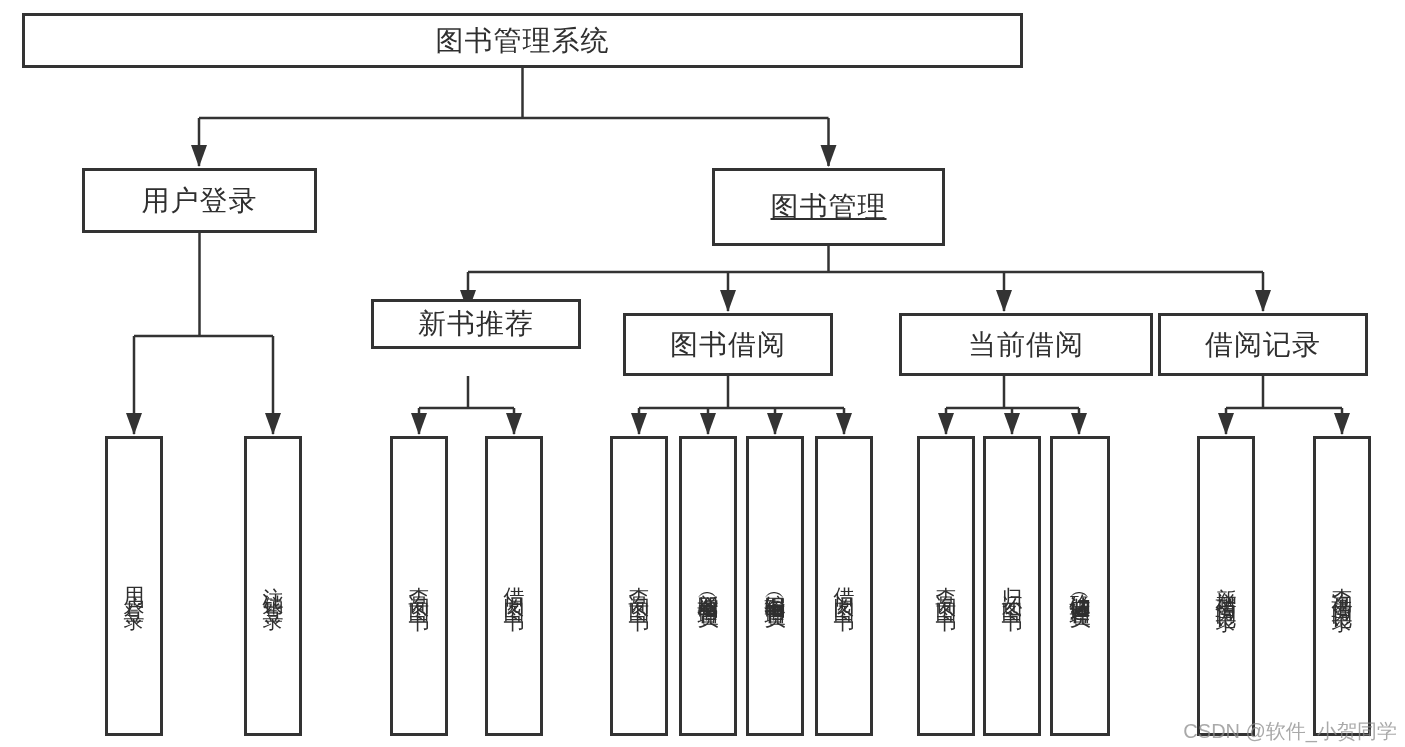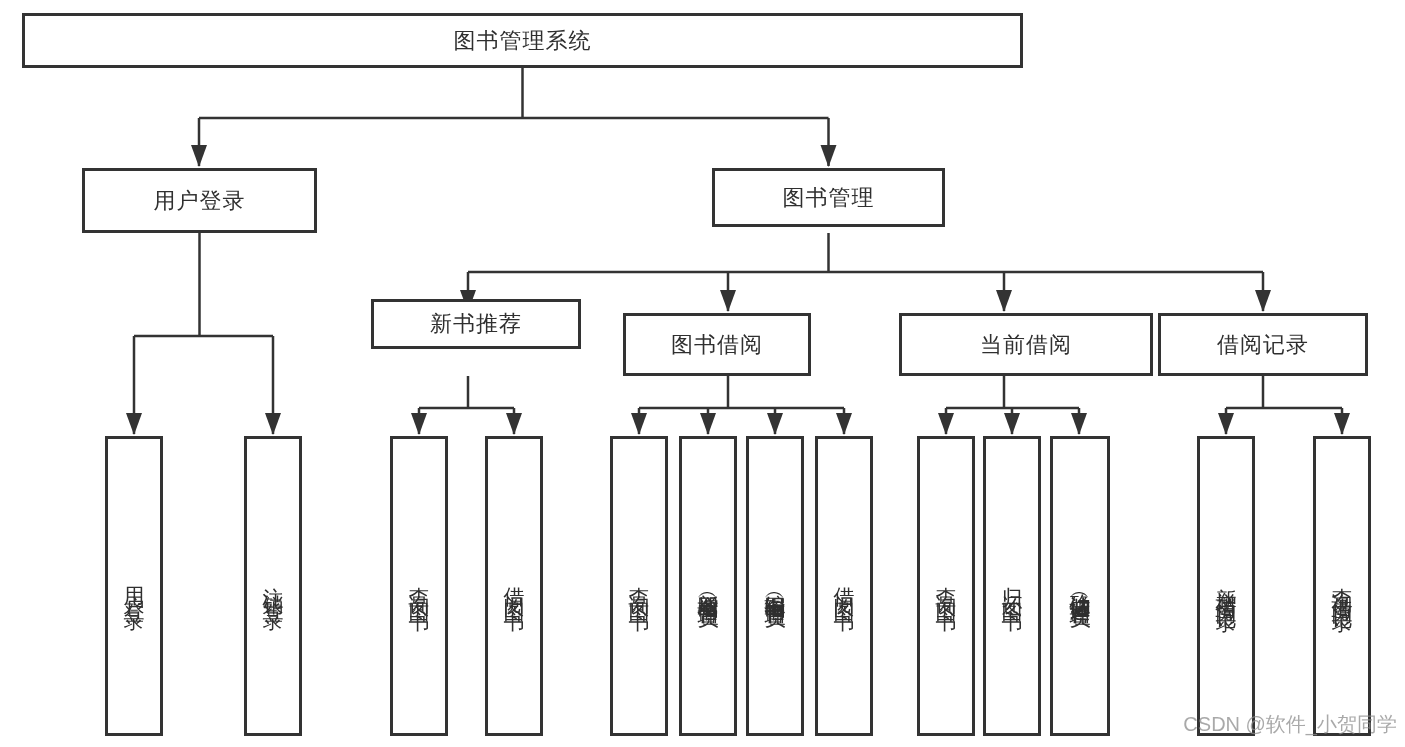--- a/index.html
+++ b/index.html
@@ -18,21 +18,21 @@
     z-index: 1;
   }
   .hbox {
     position: absolute;
     box-sizing: border-box;
     border: 3px solid #333333;
     background: #ffffff;
     display: flex;
     align-items: center;
     justify-content: center;
-    font-size: 22px;
+    font-size: 28px;
     color: #2f2f2f;
     letter-spacing: 1px;
     z-index: 2;
   }
   .vbox {
     position: absolute;
     box-sizing: border-box;
     border: 3px solid #333333;
     background: #ffffff;
     top: 436px;
@@ -45,21 +45,21 @@
     text-orientation: mixed;
     font-size: 21px;
     letter-spacing: 8px;
     color: #2f2f2f;
     z-index: 2;
     overflow: hidden;
   }
   #watermark {
     position: absolute;
     right: 8px;
-    bottom: 9px;
+    bottom: 2px;
     font-size: 20px;
     color: rgba(140, 140, 140, 0.75);
     z-index: 5;
     pointer-events: none;
     white-space: nowrap;
   }
 </style>
 </head>
 <body>
 
@@ -125,24 +125,24 @@
         <path d="M1226 408 H1342"></path>
         <path d="M1226 408 V434" marker-end="url(#arrowhead)"></path>
         <path d="M1342 408 V434" marker-end="url(#arrowhead)"></path>
       </g>
     </g>
   </svg>
 
   <div class="hbox" style="left:22px; top:13px; width:1001px; height:55px;">图书管理系统</div>
 
   <div class="hbox" style="left:82px; top:168px; width:235px; height:65px;">用户登录</div>
-  <div class="hbox" style="left:712px; top:168px; width:233px; height:59px;">图书管理</div>
+  <div class="hbox" style="left:712px; top:168px; width:233px; height:78px;text-decoration:underline;">图书管理</div>
 
   <div class="hbox" style="left:363px; top:299px; width:210px; height:50px;margin-left:8px;">新书推荐</div>
-  <div class="hbox" style="left:623px; top:313px; width:188px; height:63px;">图书借阅</div>
+  <div class="hbox" style="left:623px; top:313px; width:210px; height:63px;">图书借阅</div>
   <div class="hbox" style="left:899px; top:313px; width:254px; height:63px;">当前借阅</div>
   <div class="hbox" style="left:1158px; top:313px; width:210px; height:63px;font-family:Liberation Mono, monospace;">借阅记录</div>
 
   <div class="vbox" style="left:105px;">用户登录</div>
   <div class="vbox" style="left:244px;">注销登录</div>
   <div class="vbox" style="left:390px;">查询图书</div>
   <div class="vbox" style="left:485px;">借阅图书</div>
   <div class="vbox" style="left:610px;">查询图书</div>
   <div class="vbox" style="left:679px; letter-spacing:2px;">新增图书（管理员）</div>
   <div class="vbox" style="left:746px; letter-spacing:2px;">编辑图书（管理员）</div>

